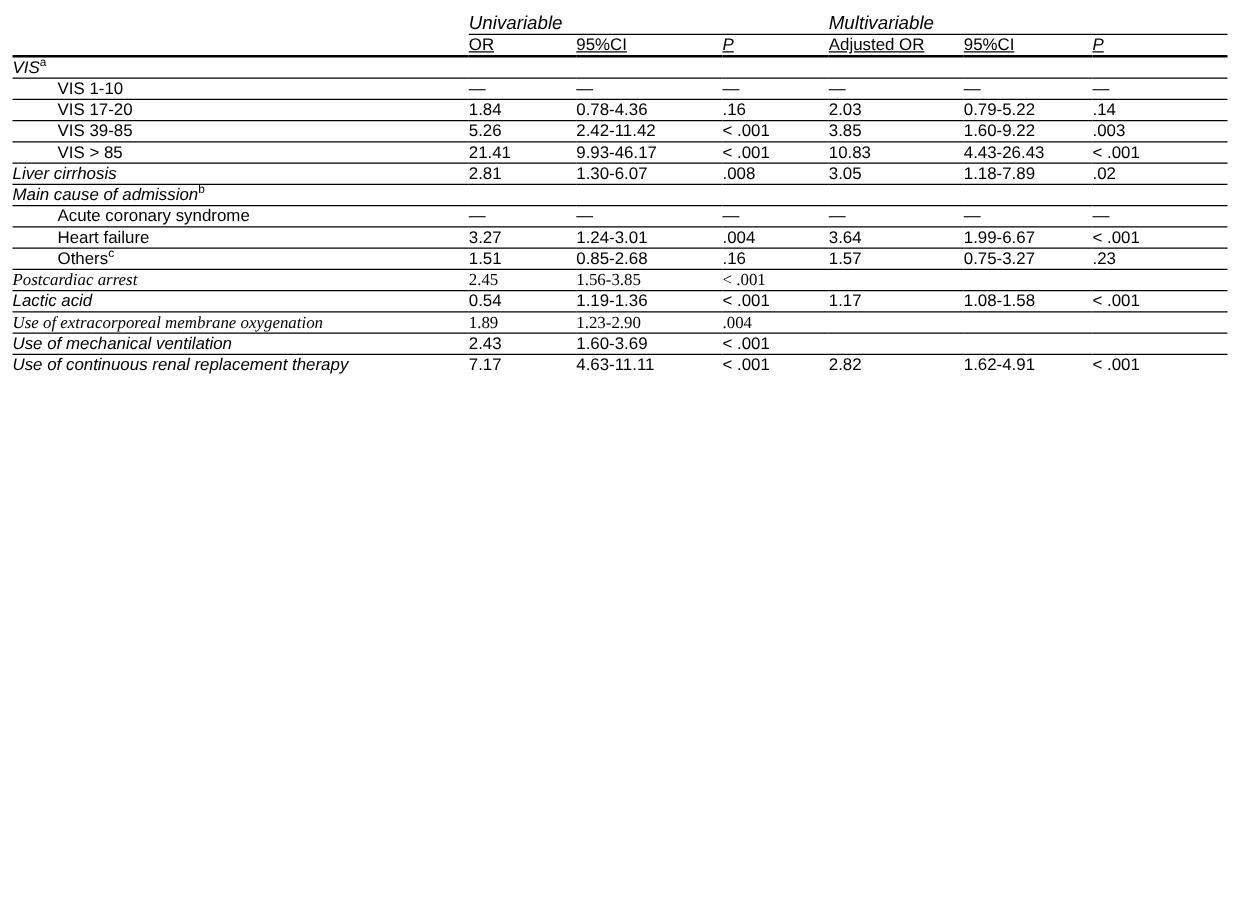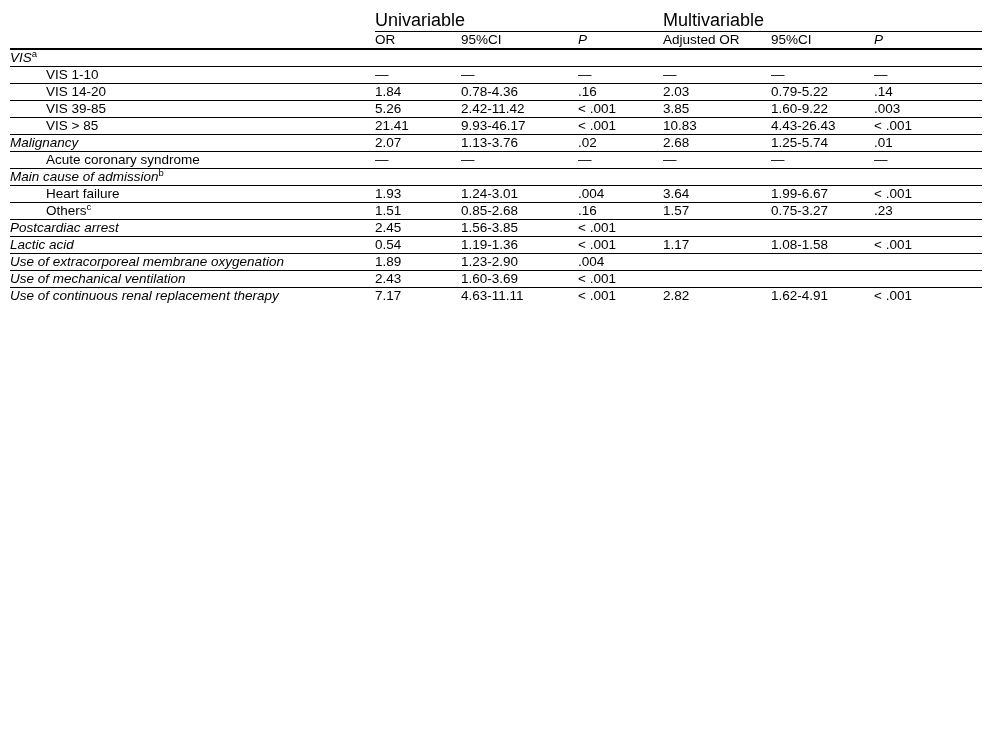--- a/index.html
+++ b/index.html
@@ -46,39 +46,41 @@
   
   .rule-top td { border-top: 2.5px solid #000; height: 0; font-size: 0; line-height: 0; }
   .rule-bottom td { border-top: 2px solid #000; height: 0; font-size: 0; line-height: 0; }
   tr.body-row > td { border-top: 1.6px solid #000; }
   tr.first-body > td { border-top: 2px solid #000; }
 
   
   .grp-cell {
     text-align: center;
     padding: 8px 0 5px 0;
-    font-size: 18px;
+    font-size: 15px;
+    font-style: italic;
   }
   .grp-rule-cell {
     height: 0;
     font-size: 0;
     line-height: 0;
     padding: 0;
   }
   .grp-rule-cell > span {
     display: block;
     height: 0;
     border-top: 1.8px solid #000;
   }
 
   
   .subhead td {
     padding: 7px 0 6px 0;
     font-size: 13.5px;
     line-height: 15px;
+    text-decoration: underline;
   }
   .subhead td.lab { padding-left: 10px; }
   .ital { font-style: italic; }
 
   
   td.lab {
     padding: 6px 6px 7px 10px;
     line-height: 16px;
   }
   td.num {
@@ -87,21 +89,21 @@
     word-break: break-word;
   }
   .lvl1 { font-style: italic; }
   .lvl2 { padding-left: 36px !important; font-style: normal; }
   sup {
     font-size: 9.5px;
     font-style: normal;
     vertical-align: super;
     line-height: 0;
   }
-  .tall td { padding-bottom: 20px; }
+  .tall td { padding-bottom: 20px; font-family: Liberation Serif, serif; }
 </style>
 </head>
 <body>
 
 <div id="table-wrap">
   <table class="stats">
     <colgroup>
       <col class="c-label">
         <col class="c-or">
         <col class="c-ci">
@@ -151,21 +153,21 @@
         <tr class="body-row">
           <td class="lab lvl2">VIS 1-10</td>
           <td class="num">—</td>
           <td class="num">—</td>
           <td class="num">—</td>
           <td class="num">—</td>
           <td class="num">—</td>
           <td class="num">—</td>
         </tr>
         <tr class="body-row">
-          <td class="lab lvl2">VIS 14-20</td>
+          <td class="lab lvl2">VIS 17-20</td>
           <td class="num">1.84</td>
           <td class="num">0.78-4.36</td>
           <td class="num">.16</td>
           <td class="num">2.03</td>
           <td class="num">0.79-5.22</td>
           <td class="num">.14</td>
         </tr>
         <tr class="body-row">
           <td class="lab lvl2">VIS 39-85</td>
           <td class="num">5.26</td>
@@ -178,49 +180,49 @@
         <tr class="body-row">
           <td class="lab lvl2">VIS &gt; 85</td>
           <td class="num">21.41</td>
           <td class="num">9.93-46.17</td>
           <td class="num">&lt; .001</td>
           <td class="num">10.83</td>
           <td class="num">4.43-26.43</td>
           <td class="num">&lt; .001</td>
         </tr>
         <tr class="body-row">
-          <td class="lab lvl1">Malignancy</td>
-          <td class="num">2.07</td>
-          <td class="num">1.13-3.76</td>
+          <td class="lab lvl1">Liver cirrhosis</td>
+          <td class="num">2.81</td>
+          <td class="num">1.30-6.07</td>
+          <td class="num">.008</td>
+          <td class="num">3.05</td>
+          <td class="num">1.18-7.89</td>
           <td class="num">.02</td>
-          <td class="num">2.68</td>
-          <td class="num">1.25-5.74</td>
-          <td class="num">.01</td>
+        </tr>
+        <tr class="body-row">
+          <td class="lab lvl1">Main cause of admission<sup>b</sup></td>
+          <td class="num"></td>
+          <td class="num"></td>
+          <td class="num"></td>
+          <td class="num"></td>
+          <td class="num"></td>
+          <td class="num"></td>
         </tr>
         <tr class="body-row">
           <td class="lab lvl2">Acute coronary syndrome</td>
           <td class="num">—</td>
           <td class="num">—</td>
           <td class="num">—</td>
           <td class="num">—</td>
           <td class="num">—</td>
           <td class="num">—</td>
         </tr>
         <tr class="body-row">
-          <td class="lab lvl1">Main cause of admission<sup>b</sup></td>
-          <td class="num"></td>
-          <td class="num"></td>
-          <td class="num"></td>
-          <td class="num"></td>
-          <td class="num"></td>
-          <td class="num"></td>
-        </tr>
-        <tr class="body-row">
           <td class="lab lvl2">Heart failure</td>
-          <td class="num">1.93</td>
+          <td class="num">3.27</td>
           <td class="num">1.24-3.01</td>
           <td class="num">.004</td>
           <td class="num">3.64</td>
           <td class="num">1.99-6.67</td>
           <td class="num">&lt; .001</td>
         </tr>
         <tr class="body-row">
           <td class="lab lvl2">Others<sup>c</sup></td>
           <td class="num">1.51</td>
           <td class="num">0.85-2.68</td>

